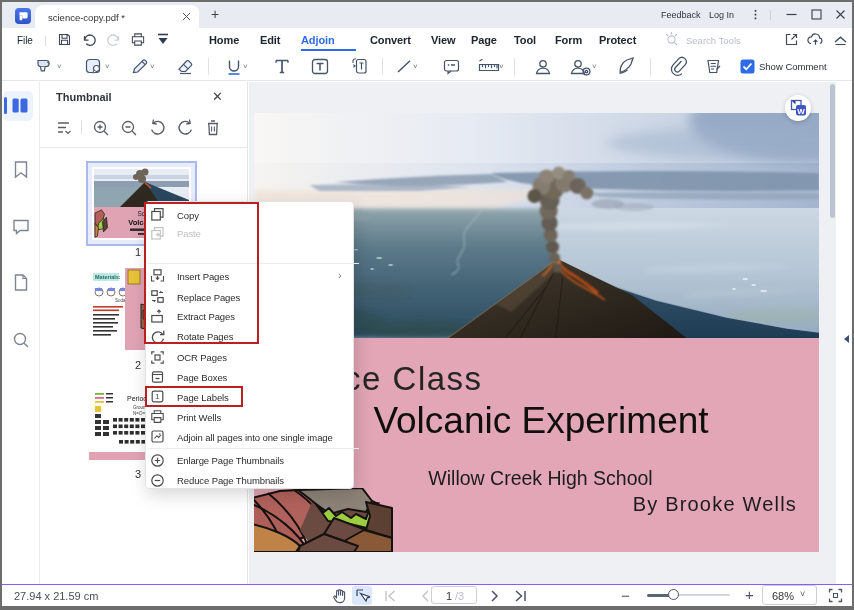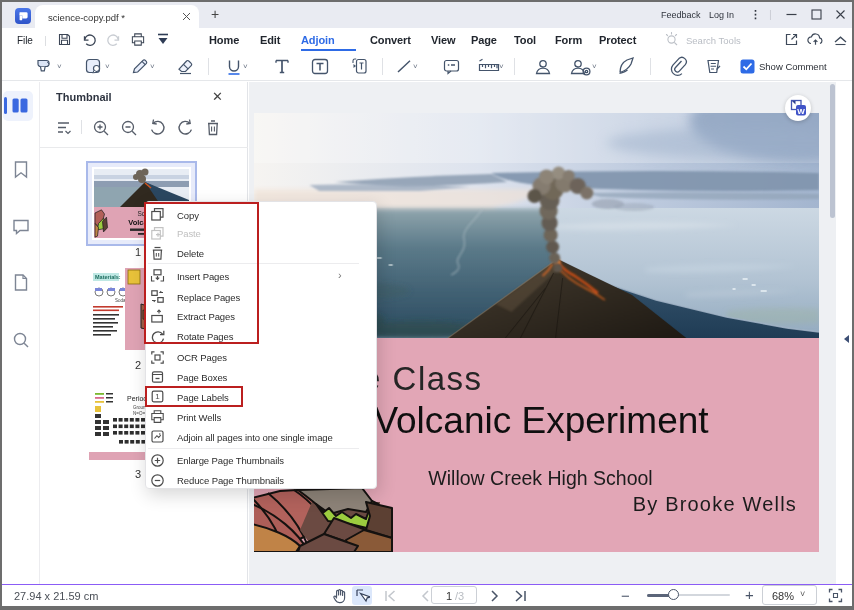--- a/index.html
+++ b/index.html
@@ -31,21 +31,21 @@
 #gutter{position:absolute;left:834px;top:80px;width:16px;height:502px;background:#fff}
 #page{position:absolute;left:5px;top:31px;width:565px;height:439px;background:#fff}
 #pink{position:absolute;left:0;top:225px;width:565px;height:214px;background:#e2a6b6;color:#1c1c1c;overflow:hidden}
 #sc{position:absolute;top:22px;left:0;width:569px;text-align:left;font-size:33px;letter-spacing:1.5px;color:#252525}
 #ve{position:absolute;top:62px;left:0;width:574px;text-align:center;font-size:37px;font-weight:400;letter-spacing:0;color:#0f0f0f}
 #willow{position:absolute;top:129px;left:0;width:573px;text-align:center;font-size:19.5px;letter-spacing:0}
 #byline{position:absolute;top:155px;left:0;width:543px;text-align:right;font-size:20px;letter-spacing:1.2px}
 #wbtn{position:absolute;left:536px;top:13px;width:26px;height:26px;background:#fff;border-radius:50%;box-shadow:0 1px 4px rgba(0,0,0,.2)}
 #scrollthumb{position:absolute;left:581px;top:2px;width:5px;height:134px;background:#bcc3d1;border-radius:3px}
 #collapse{position:absolute;left:840px;top:332px;width:8px;height:10px;color:#3d4f75;font-size:8px}
-#ctxmenu{position:absolute;left:143px;top:199px;width:232px;height:288px;background:#fff;border:1px solid #e3e3e6;border-radius:4px;box-shadow:2px 6px 18px rgba(0,0,0,.16)}
+#ctxmenu{position:absolute;left:143px;top:199px;width:209px;height:288px;background:#fff;border:1px solid #e3e3e6;border-radius:4px;box-shadow:2px 6px 18px rgba(0,0,0,.16)}
 .mi{position:absolute;left:0;width:215px;height:20px;font-size:9.5px;letter-spacing:-.1px;color:#2c2c2c}
 .mi .ic{position:absolute;left:4px;top:2px;width:15px;height:15px}
 .mi .tx{position:absolute;left:31px;top:4.5px;white-space:nowrap}
 .msep{position:absolute;left:2px;width:211px;height:1px;background:#ececee}
 .redrect{position:absolute;border:2px solid #bb1f1f;z-index:30}
 #statusbar{position:absolute;left:0;top:582px;width:850px;height:22px;background:#fff;border-top:1px solid #8b5cf6;font-size:11px;color:#4a4f57}
 .sbi{position:absolute;top:3px}
 svg{display:block}
 </style></head>
 <body>
@@ -622,30 +622,20 @@
     <div class="mi" style="top:21.5px">
         <svg class="ic" viewBox="0 0 15 15">
           <g fill="none" stroke="#c3c3c3" stroke-width="1.2">
             <path d="M4.5 4.5 v-2.8 h8.5 v8.5 h-2.8"></path>
             <rect x="1.8" y="4.5" width="8.5" height="8.5"></rect>
             <path d="M6 8.7 h4 M8 6.7 v4"></path>
           </g>
         </svg>
         <span class="tx" style="color:#c0c0c0">Paste</span>
       </div>
-    <div class="mi" style="top:41.5px">
-        <svg class="ic" viewBox="0 0 15 15">
-          <g fill="none" stroke="#4c4c4c" stroke-width="1.2">
-            <path d="M4.5 1.5 h6"></path>
-            <path d="M2.8 4.2 h9.4 M3.6 4.2 l.5 9 h6.8 l.5-9"></path>
-            <path d="M6.3 7 v3.6 M8.7 7 v3.6" stroke-width="1"></path>
-          </g>
-        </svg>
-        <span class="tx">Delete</span>
-      </div>
     <div class="msep" style="top:61px"></div>
     <div class="mi" style="top:64px">
         <svg class="ic" viewBox="0 0 15 15">
           <g fill="none" stroke="#4c4c4c" stroke-width="1.2">
             <rect x="4" y="1.8" width="7" height="5"></rect>
             <path d="M7.5 8 v3 M5.8 9.6 L7.5 11.3 L9.2 9.6"></path>
             <path d="M1.5 8 v5 h3 M13.5 8 v5 h-3" stroke-width="1.1"></path>
           </g>
         </svg>
         <span class="tx">Insert Pages</span>

